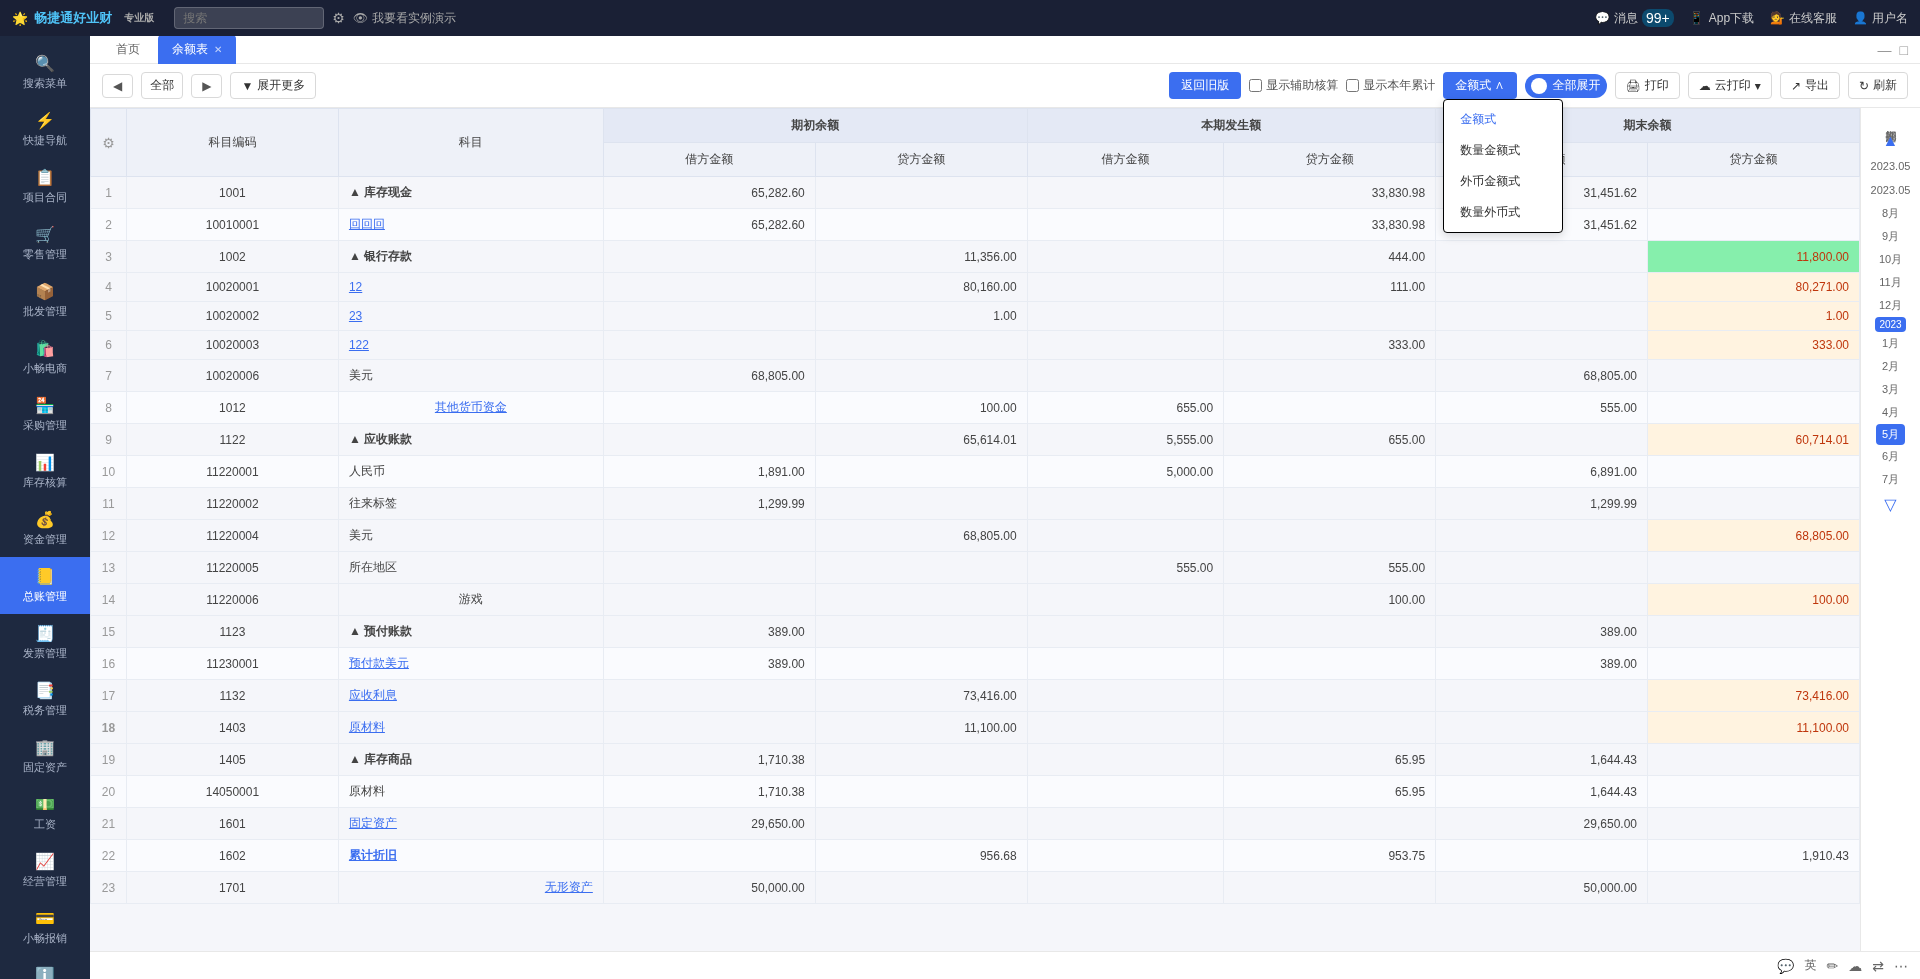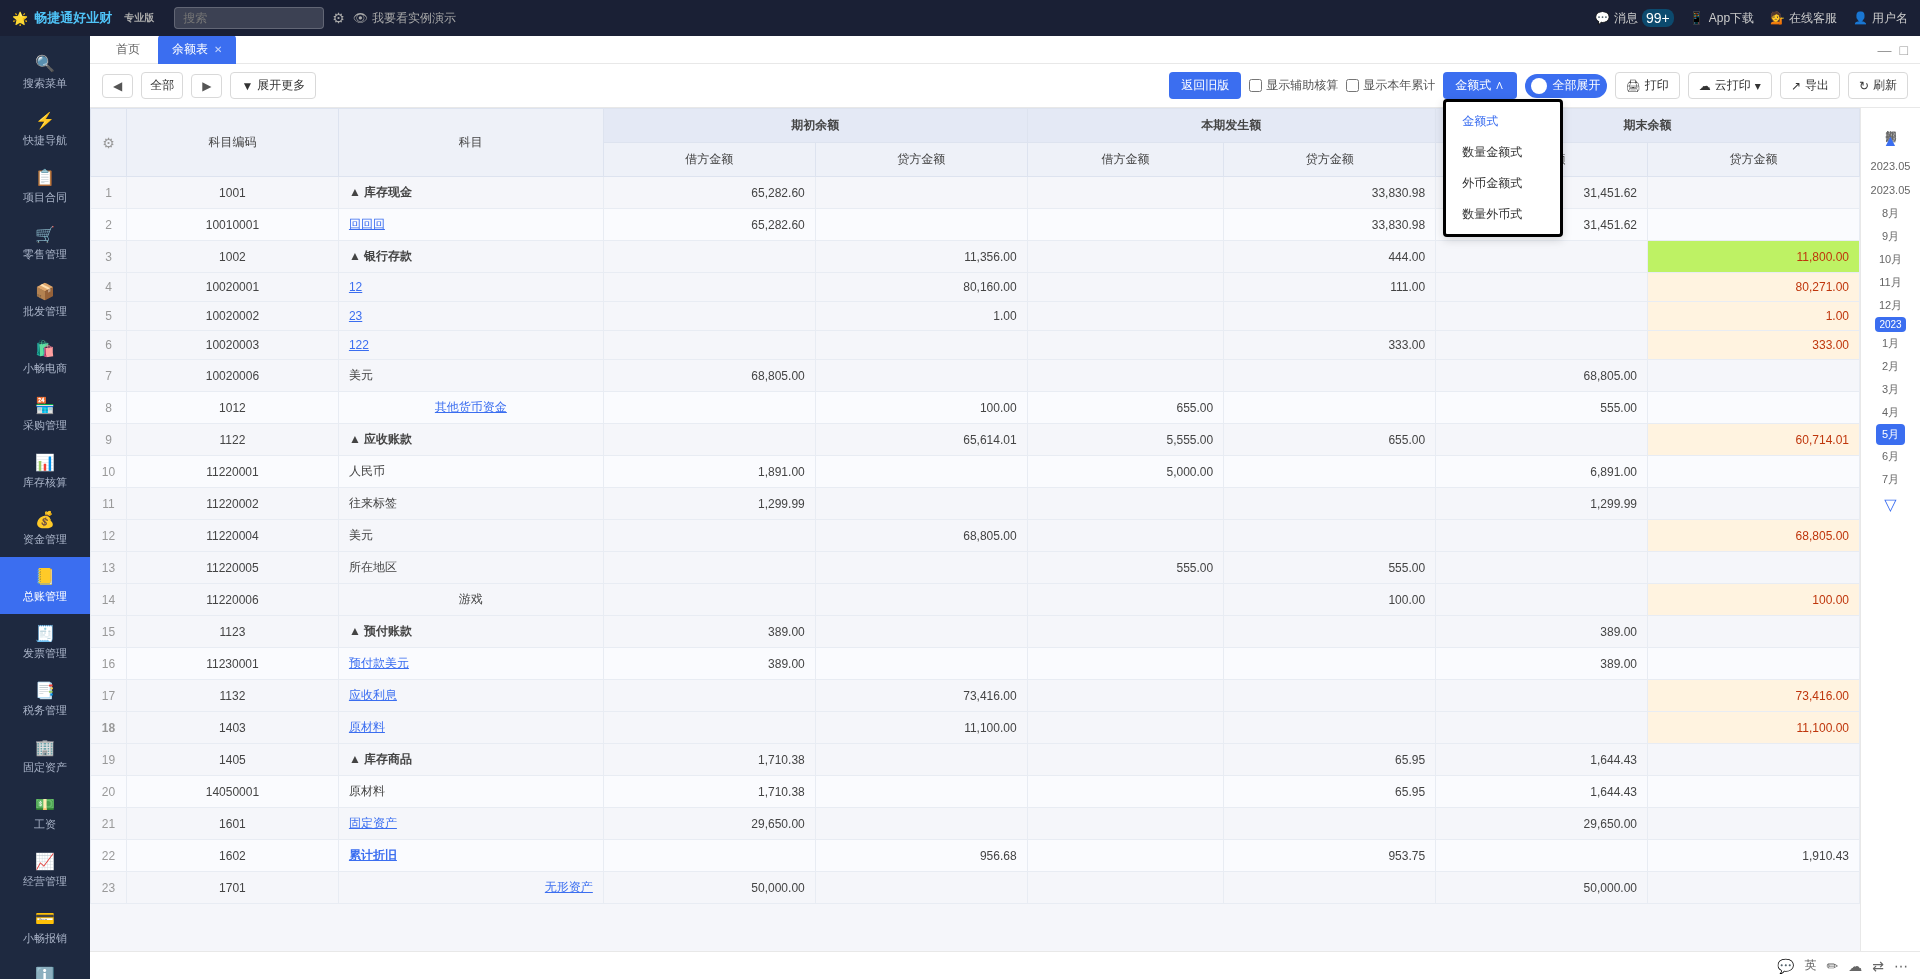--- a/index.html
+++ b/index.html
@@ -48,21 +48,21 @@
     .btn-mode { background: #3b6ef0; color: #fff; border: none; border-radius: 4px; padding: 5px 12px; font-size: 12px; cursor: pointer; display: flex; align-items: center; gap: 4px; }
     .toggle-switch { background: #3b6ef0; border-radius: 20px; padding: 2px 6px; display: flex; align-items: center; gap: 6px; cursor: pointer; color: #fff; font-size: 12px; height: 24px; }
     .toggle-circle { width: 16px; height: 16px; background: #fff; border-radius: 50%; display: inline-block; }
     .btn-print { display: flex; align-items: center; gap: 4px; border: 1px solid #d9d9d9; border-radius: 4px; padding: 4px 10px; font-size: 12px; cursor: pointer; background: #fff; }
     .btn-cloud { display: flex; align-items: center; gap: 4px; border: 1px solid #d9d9d9; border-radius: 4px; padding: 4px 10px; font-size: 12px; cursor: pointer; background: #fff; }
     .btn-export { display: flex; align-items: center; gap: 4px; border: 1px solid #d9d9d9; border-radius: 4px; padding: 4px 10px; font-size: 12px; cursor: pointer; background: #fff; }
     .btn-refresh { display: flex; align-items: center; gap: 4px; border: 1px solid #d9d9d9; border-radius: 4px; padding: 4px 10px; font-size: 12px; cursor: pointer; background: #fff; }
 
     
     .dropdown-overlay { position: relative; display: inline-block; }
-    .dropdown-menu { position: absolute; top: 100%; left: 0; background: #fff; border: 3px solid #000000; border-radius: 4px; box-shadow: 0 3px 10px rgba(0,0,0,0.15); z-index: 1000; min-width: 120px; padding: 4px 0; }
+    .dropdown-menu { position: absolute; top: 100%; left: 0; background: #fff; border: 1px solid #000000; border-radius: 4px; box-shadow: 0 3px 10px rgba(0,0,0,0.15); z-index: 1000; min-width: 120px; padding: 4px 0; }
     .dropdown-item { padding: 7px 16px; font-size: 12px; cursor: pointer; color: #333; white-space: nowrap; }
     .dropdown-item.selected { color: #3b6ef0; }
 
     
     .table-container { flex: 1; overflow: auto; position: relative; }
     table { width: 100%; border-collapse: collapse; font-size: 12px; }
     thead th { background: #eef1f8; padding: 8px 10px; text-align: center; border: 1px solid #dde3ef; font-weight: 500; color: #444; position: sticky; top: 0; z-index: 5; white-space: nowrap; }
     thead th.header-group { background: #e4e9f5; font-weight: 600; }
     tbody td { padding: 7px 10px; border: 1px solid #e8ecf3; text-align: center; color: #444; white-space: nowrap; }
     tbody tr:nth-child(even) { background: #fafbfe; }
@@ -320,21 +320,21 @@
               </tr>
               <tr style="background: transparent;">
                 <td style="color: rgb(153, 153, 153);">3</td>
                 <td class="account-code">1002</td>
                 <td style="text-align: left;"><span style="font-weight: 600;">▲ 银行存款</span></td>
                 <td class="number-cell"></td>
                 <td class="number-cell">11,356.00</td>
                 <td class="number-cell"></td>
                 <td class="number-cell">444.00</td>
                 <td class="number-cell"></td>
-                <td class="number-cell" style="background: #bef264; color: rgb(191, 54, 12); font-weight: 500;">11,800.00</td>
+                <td class="number-cell" style="background: #86efac; color: rgb(191, 54, 12); font-weight: 500;">11,800.00</td>
               </tr>
               <tr style="background: transparent;">
                 <td style="color: rgb(153, 153, 153);">4</td>
                 <td class="account-code">10020001</td>
                 <td style="text-align: left;"><a href="#" style="color: rgb(59, 110, 240); text-decoration: underline;">12</a></td>
                 <td class="number-cell"></td>
                 <td class="number-cell">80,160.00</td>
                 <td class="number-cell"></td>
                 <td class="number-cell">111.00</td>
                 <td class="number-cell"></td>

